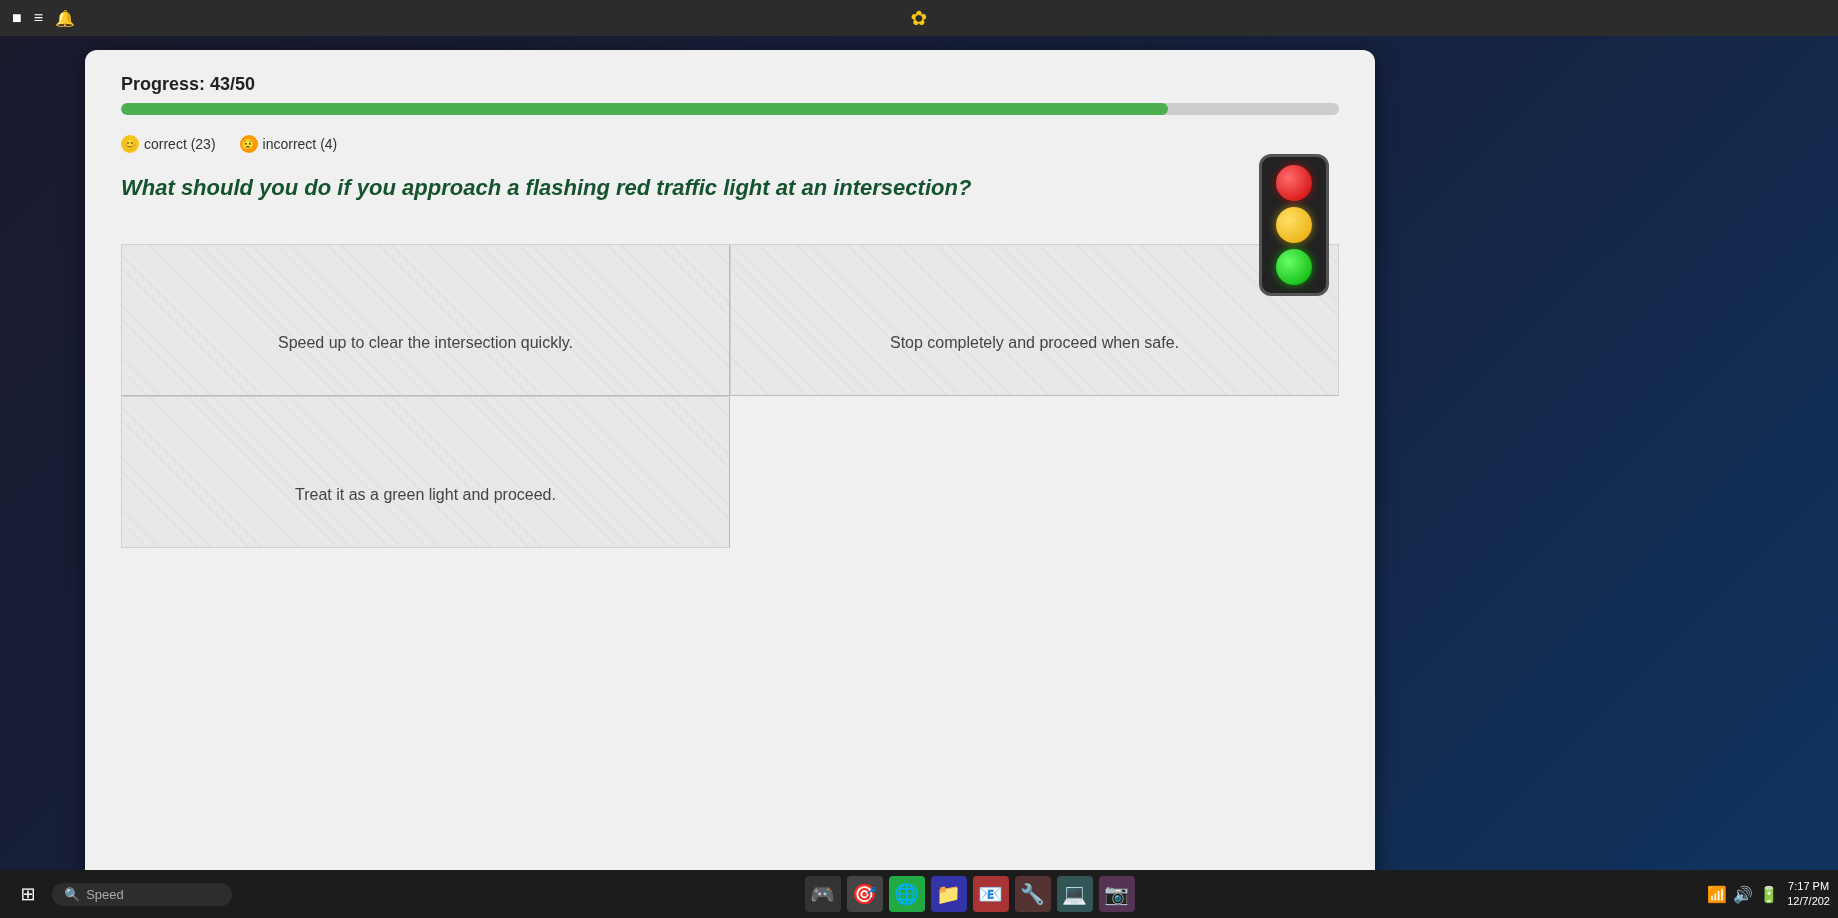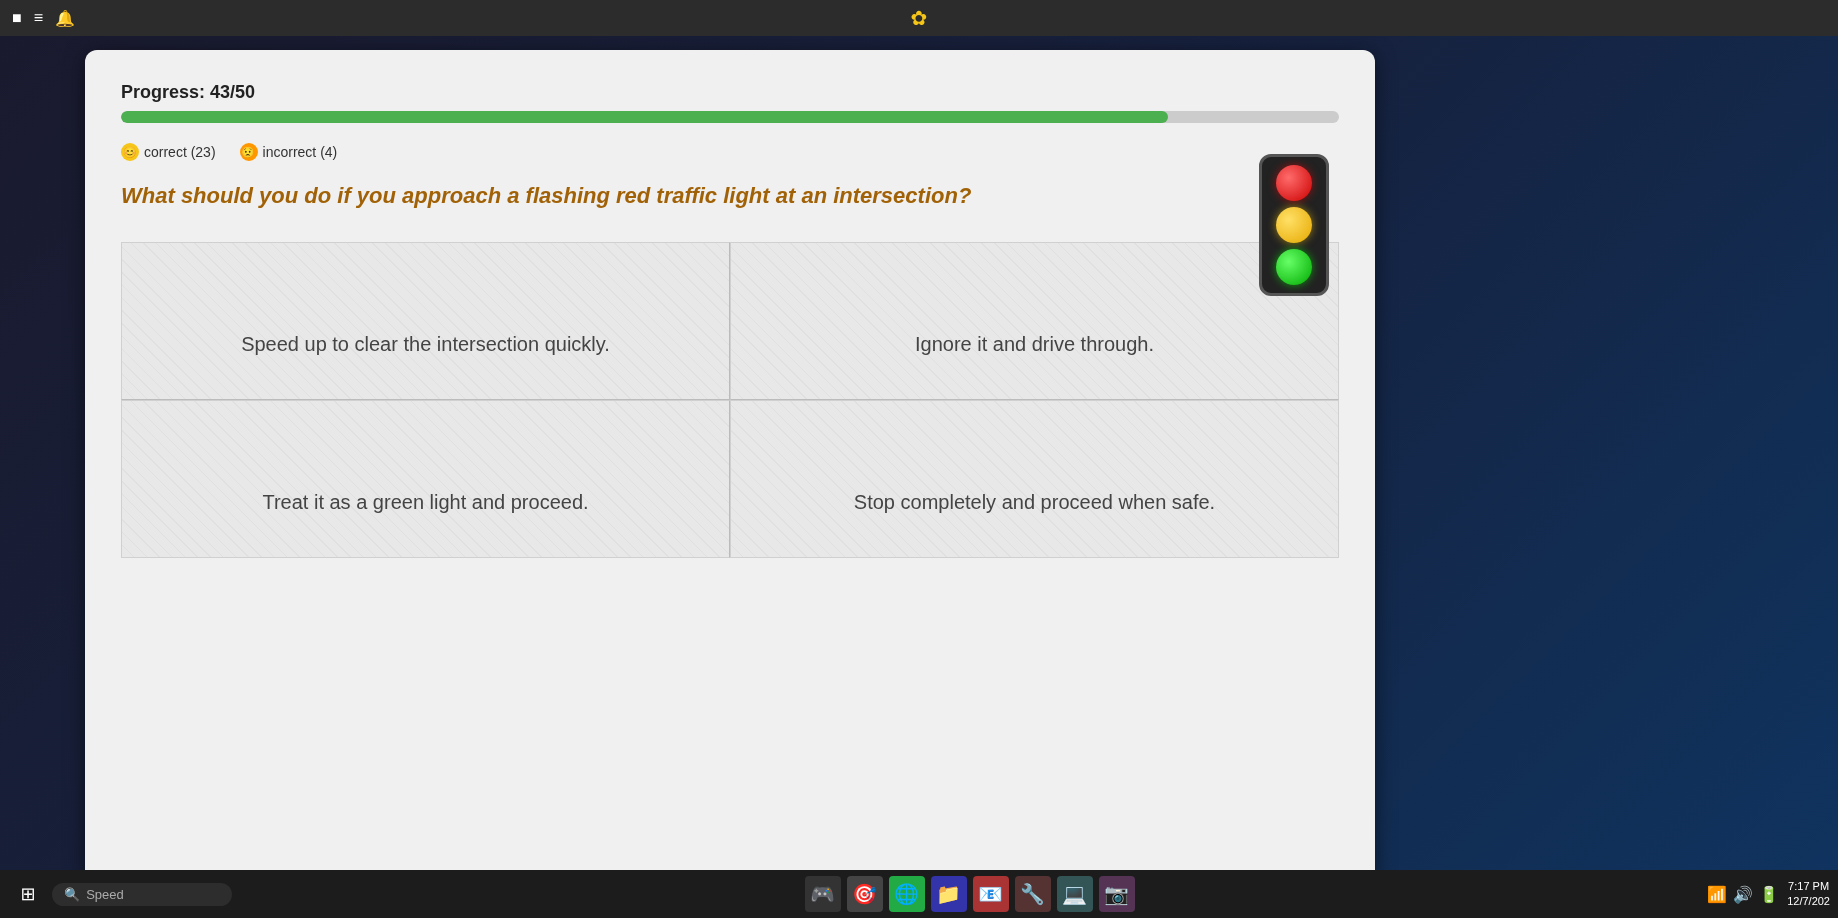--- a/index.html
+++ b/index.html
@@ -128,21 +128,21 @@
 
     
     .quiz-card {
       position: absolute;
       top: 50px;
       left: 85px;
       width: 1290px;
       height: 832px;
       background: #f0f0f0;
       border-radius: 12px;
-      padding: 32px 36px;
+      padding: 24px 36px;
       box-shadow: 0 4px 20px rgba(0,0,0,0.5);
     }
 
     
     .progress-section {
       margin-bottom: 20px;
     }
 
     .progress-label {
       font-size: 18px;
@@ -230,22 +230,22 @@
 
     .light.red { background: radial-gradient(circle at 35% 35%, #ff6b6b, #cc0000); box-shadow: 0 0 8px #ff000088; }
     .light.yellow { background: radial-gradient(circle at 35% 35%, #ffe066, #e6a800); box-shadow: 0 0 8px #ffcc0088; }
     .light.green { background: radial-gradient(circle at 35% 35%, #66ff66, #00aa00); box-shadow: 0 0 8px #00ff0088; }
 
     
     .question-text {
       font-size: 22px;
       font-weight: bold;
       font-style: italic;
-      color: #a16207;
-      margin-bottom: 30px;
+      color: #14532d;
+      margin-bottom: 40px;
       max-width: 900px;
       line-height: 1.4;
     }
 
     
     .answers-grid {
       display: grid;
       grid-template-columns: 1fr 1fr;
       grid-template-rows: 1fr 1fr;
       gap: 0;
@@ -275,21 +275,21 @@
       border-bottom: 1px solid #bbb;
     }
     .answer-option:nth-child(2) {
       border-bottom: 1px solid #bbb;
     }
     .answer-option:nth-child(3) {
       border-right: 1px solid #bbb;
     }
 
     .answer-text {
-      font-size: 20px;
+      font-size: 16px;
       color: #444;
       line-height: 1.5;
       margin-top: 46px;
     }
 
     
     .answer-option {
       background-image: repeating-linear-gradient(
         45deg,
         transparent,
@@ -340,30 +340,27 @@
   </div>
 
   <div class="question-text">What should you do if you approach a flashing red traffic light at an intersection?</div>
 
   <div class="answers-grid">
 
     <div class="answer-option">
       <span class="answer-text">Speed up to clear the intersection quickly.</span>
     </div>
 
+
     <div class="answer-option">
-      <span class="answer-text">Ignore it and drive through.</span>
+      <span class="answer-text">Stop completely and proceed when safe.</span>
     </div>
 
     <div class="answer-option">
       <span class="answer-text">Treat it as a green light and proceed.</span>
-    </div>
-
-    <div class="answer-option">
-      <span class="answer-text">Stop completely and proceed when safe.</span>
     </div>
 
   </div>
 
 </div>
 
 <div class="taskbar">
   <div class="taskbar-left">
     <div class="taskbar-start">⊞</div>
     <div class="taskbar-search">

